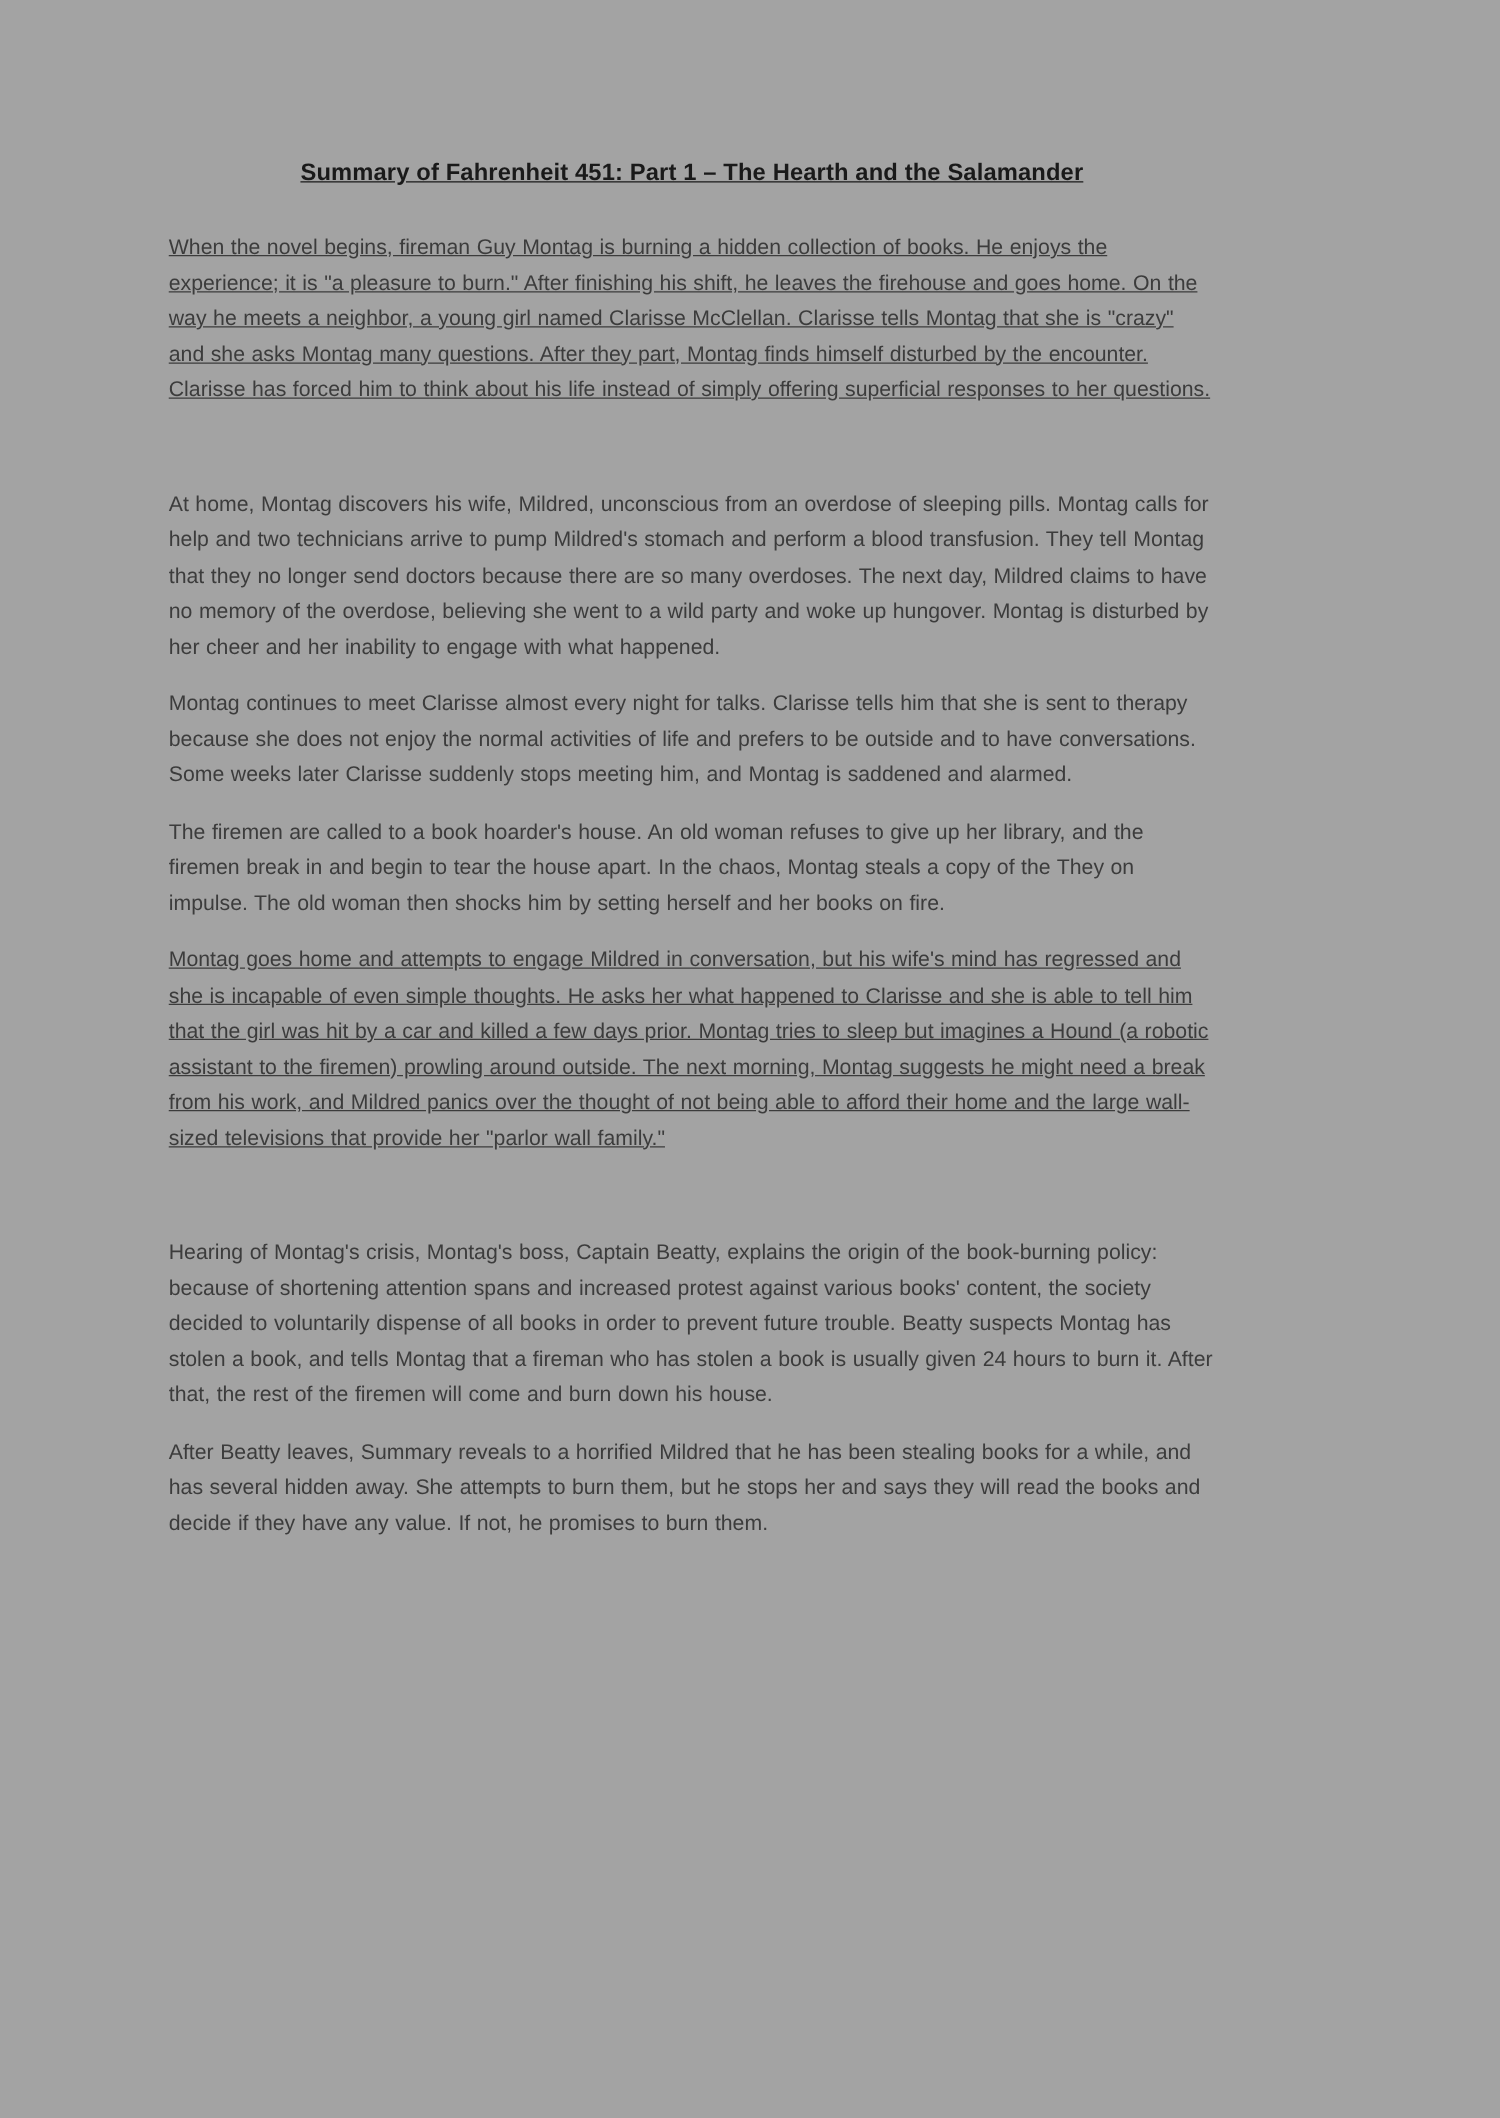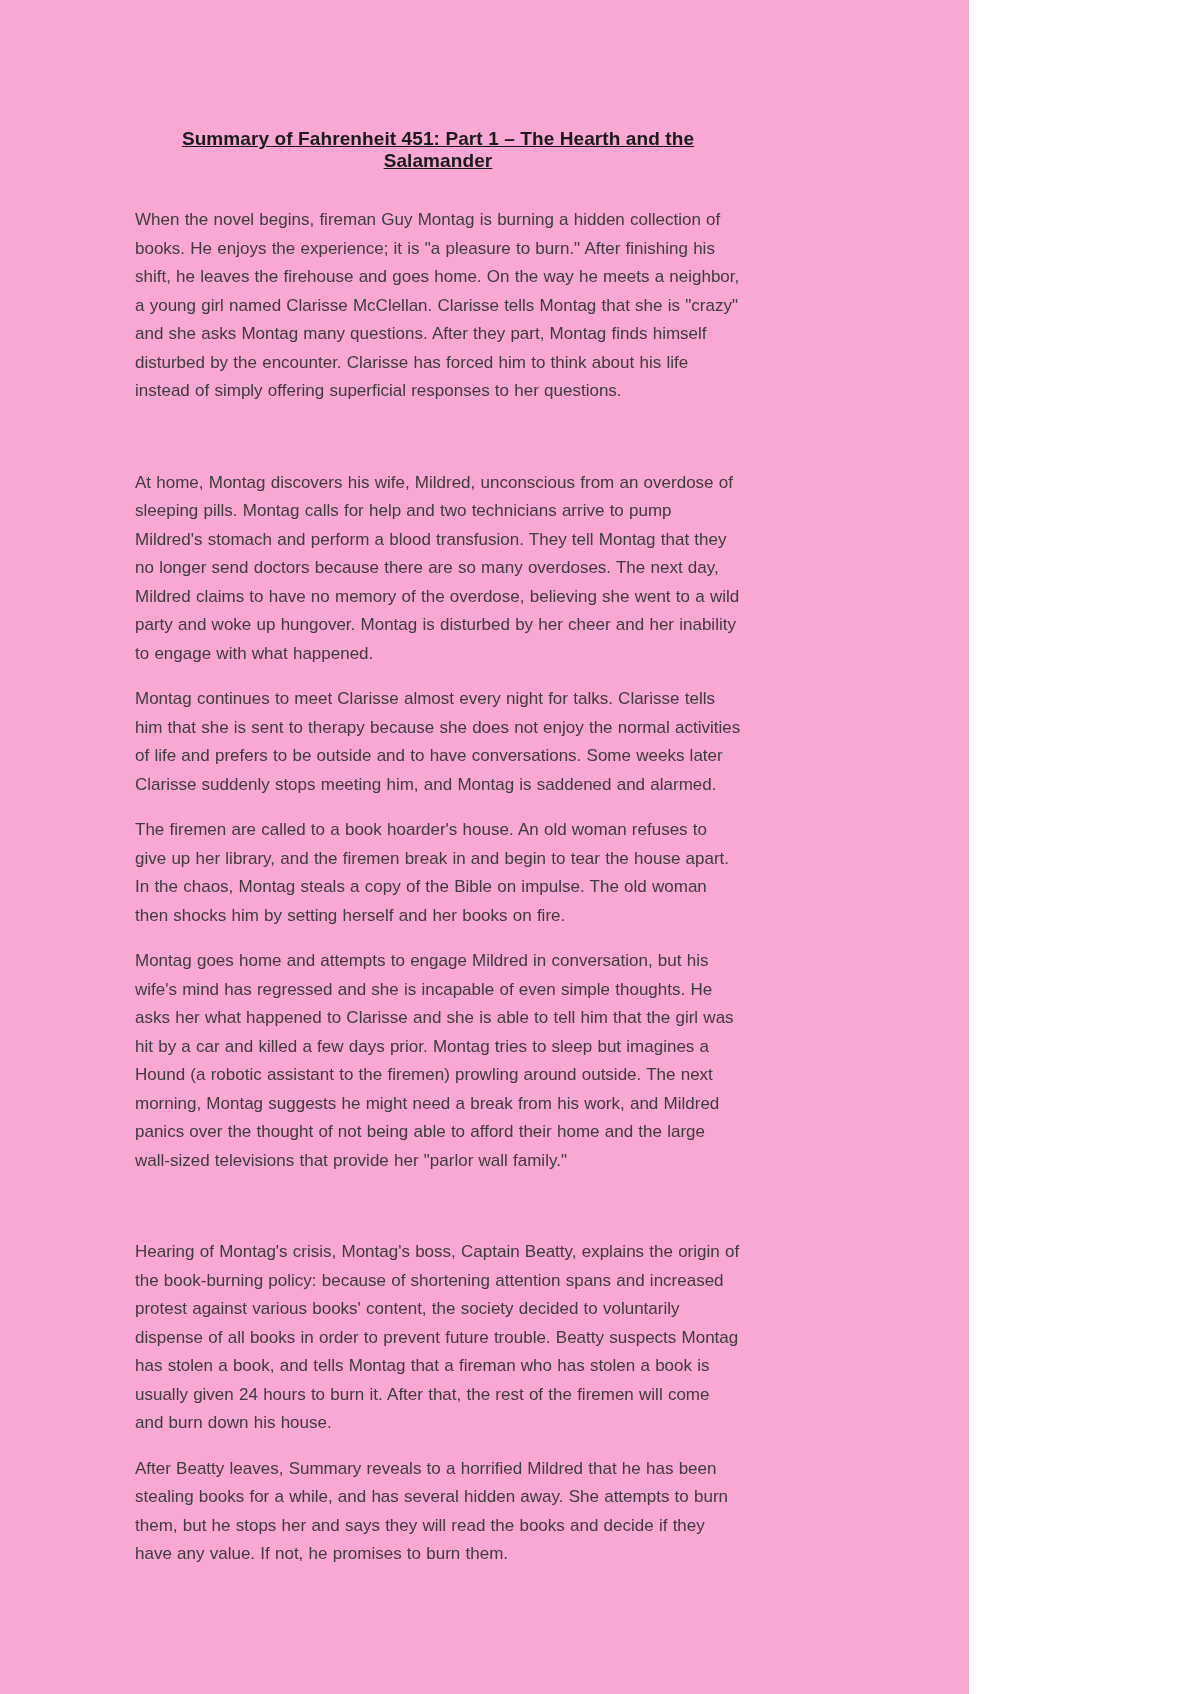--- a/index.html
+++ b/index.html
@@ -7,58 +7,59 @@
     padding: 0;
     background: #ffffff;
   }
   body {
     width: 1200px;
     min-height: 1694px;
     font-family: "Liberation Sans", sans-serif;
   }
   .page {
     box-sizing: border-box;
-    width: 969px;
+    width: 1200px;
     min-height: 1694px;
     padding: 128px 228px 80px 135px;
-    background: #f9a8d4;
+    background: #a3a3a3;
   }
   .doc-title {
     font-size: 19px;
     font-weight: bold;
     color: #1a1a1a;
     text-decoration: underline;
     text-align: center;
     margin: 0 0 34px 0;
     letter-spacing: 0.1px;
   }
   .para {
     font-size: 17px;
     line-height: 28.5px;
     color: #3c3c3c;
     margin: 0 0 17px 0;
     text-align: left;
     word-spacing: 0.5px;
   }
   .para.gap-after {
     margin-bottom: 63px;
+    text-decoration: underline;
   }
 </style>
 </head>
 <body>
 
 <div class="page">
   <h1 class="doc-title">Summary of Fahrenheit 451: Part 1 – The Hearth and the Salamander</h1>
 
   <p class="para gap-after">When the novel begins, fireman Guy Montag is burning a hidden collection of books. He enjoys the experience; it is "a pleasure to burn." After finishing his shift, he leaves the firehouse and goes home. On the way he meets a neighbor, a young girl named Clarisse McClellan. Clarisse tells Montag that she is "crazy" and she asks Montag many questions. After they part, Montag finds himself disturbed by the encounter. Clarisse has forced him to think about his life instead of simply offering superficial responses to her questions.</p>
 
   <p class="para">At home, Montag discovers his wife, Mildred, unconscious from an overdose of sleeping pills. Montag calls for help and two technicians arrive to pump Mildred's stomach and perform a blood transfusion. They tell Montag that they no longer send doctors because there are so many overdoses. The next day, Mildred claims to have no memory of the overdose, believing she went to a wild party and woke up hungover. Montag is disturbed by her cheer and her inability to engage with what happened.</p>
 
   <p class="para">Montag continues to meet Clarisse almost every night for talks. Clarisse tells him that she is sent to therapy because she does not enjoy the normal activities of life and prefers to be outside and to have conversations. Some weeks later Clarisse suddenly stops meeting him, and Montag is saddened and alarmed.</p>
 
-  <p class="para">The firemen are called to a book hoarder's house. An old woman refuses to give up her library, and the firemen break in and begin to tear the house apart. In the chaos, Montag steals a copy of the Bible on impulse. The old woman then shocks him by setting herself and her books on fire.</p>
+  <p class="para">The firemen are called to a book hoarder's house. An old woman refuses to give up her library, and the firemen break in and begin to tear the house apart. In the chaos, Montag steals a copy of the They on impulse. The old woman then shocks him by setting herself and her books on fire.</p>
 
   <p class="para gap-after">Montag goes home and attempts to engage Mildred in conversation, but his wife's mind has regressed and she is incapable of even simple thoughts. He asks her what happened to Clarisse and she is able to tell him that the girl was hit by a car and killed a few days prior. Montag tries to sleep but imagines a Hound (a robotic assistant to the firemen) prowling around outside. The next morning, Montag suggests he might need a break from his work, and Mildred panics over the thought of not being able to afford their home and the large wall-sized televisions that provide her "parlor wall family."</p>
 
   <p class="para">Hearing of Montag's crisis, Montag's boss, Captain Beatty, explains the origin of the book-burning policy: because of shortening attention spans and increased protest against various books' content, the society decided to voluntarily dispense of all books in order to prevent future trouble. Beatty suspects Montag has stolen a book, and tells Montag that a fireman who has stolen a book is usually given 24 hours to burn it. After that, the rest of the firemen will come and burn down his house.</p>
 
   <p class="para">After Beatty leaves, Summary reveals to a horrified Mildred that he has been stealing books for a while, and has several hidden away. She attempts to burn them, but he stops her and says they will read the books and decide if they have any value. If not, he promises to burn them.</p>
 </div>
 
 </body></html>

